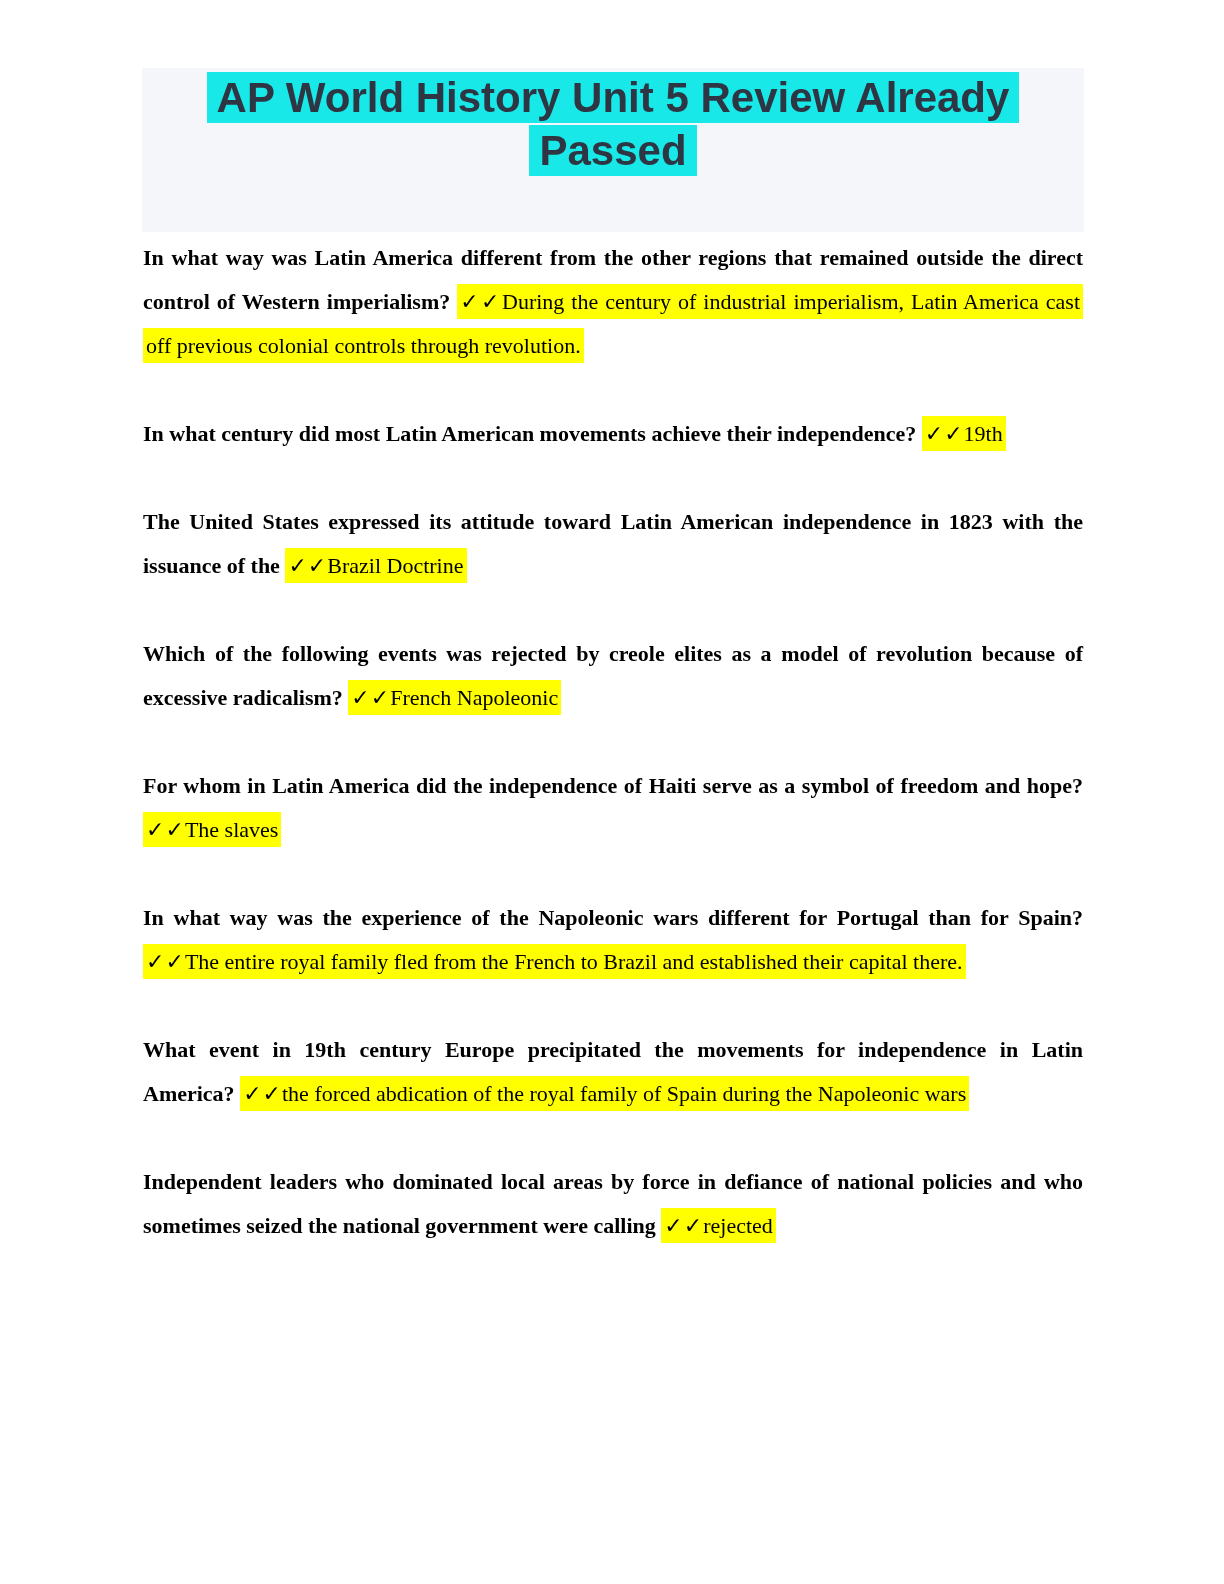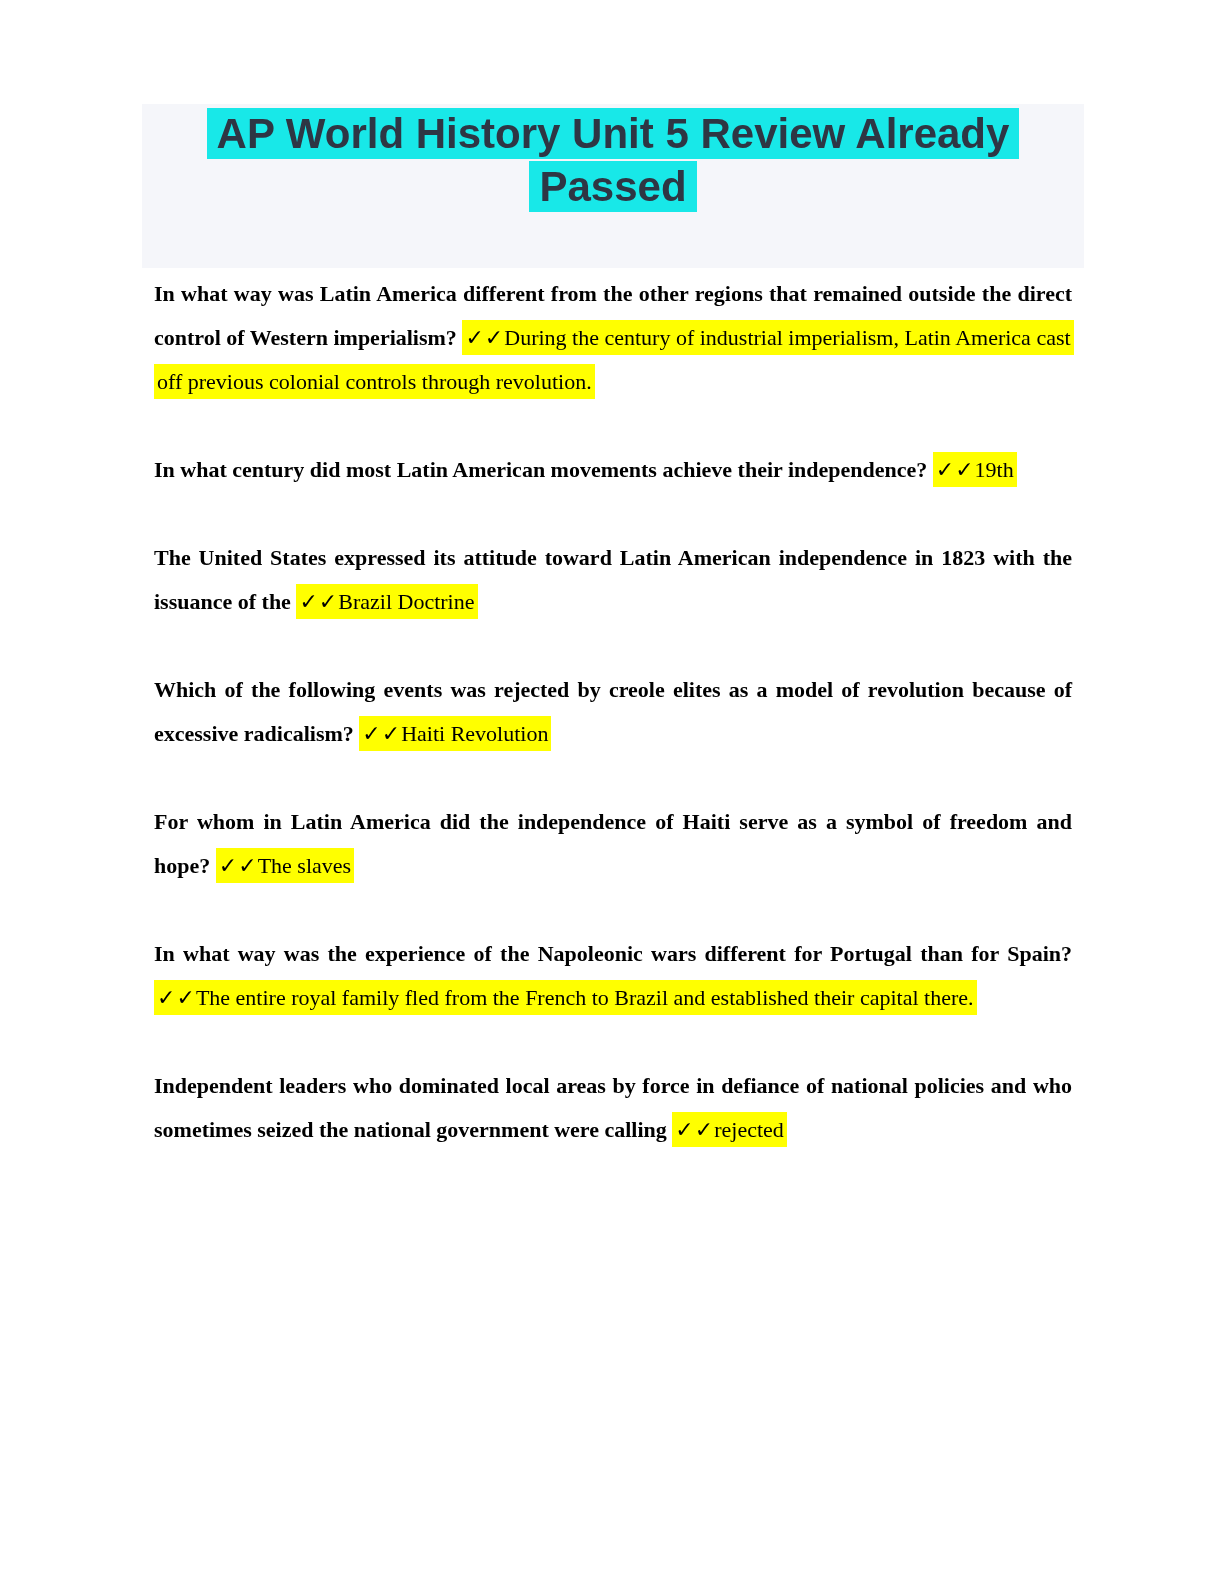--- a/index.html
+++ b/index.html
@@ -7,21 +7,21 @@
     padding: 0;
     background: #ffffff;
   }
   body {
     width: 1224px;
     height: 1584px;
     font-family: "Liberation Serif", serif;
     color: #000000;
   }
   .doc {
-    padding: 104px 140px 0 142px;
+    padding: 68px 140px 0 142px;
   }
   .title-block {
     background: var(--title-block-bg, #f5f6fa);
     padding: 3px 0 55px 0;
   }
   h1.page-title {
     margin: 0;
     text-align: center;
     font-family: "Liberation Sans", sans-serif;
     font-weight: bold;
@@ -36,21 +36,21 @@
     -webkit-box-decoration-break: clone;
     box-decoration-break: clone;
   }
   .qa-list {
     margin-top: 4px;
   }
   p.qa {
     font-size: 22px;
     line-height: 44px;
     text-align: justify;
-    margin: 44px 12px;
+    margin: 44px 1px;
   }
   p.qa:first-child {
     margin-top: 0;
   }
   .q {
     font-weight: bold;
   }
   mark.ans {
     background: var(--answer-highlight, #ffff00);
     color: #000000;
@@ -85,33 +85,37 @@
       <mark class="ans"><span class="checks">✓✓</span><span class="a">19th</span></mark>
     </p>
 
     <p class="qa">
       <span class="q">The United States expressed its attitude toward Latin American independence in 1823 with the issuance of the</span>
       <mark class="ans"><span class="checks">✓✓</span><span class="a">Brazil Doctrine</span></mark>
     </p>
 
     <p class="qa">
       <span class="q">Which of the following events was rejected by creole elites as a model of revolution because of excessive radicalism?</span>
-      <mark class="ans"><span class="checks">✓✓</span><span class="a">Haiti Revolution</span></mark>
+      <mark class="ans"><span class="checks">✓✓</span><span class="a">French Napoleonic</span></mark>
     </p>
 
     <p class="qa">
       <span class="q">For whom in Latin America did the independence of Haiti serve as a symbol of freedom and hope?</span>
       <mark class="ans"><span class="checks">✓✓</span><span class="a">The slaves</span></mark>
     </p>
 
     <p class="qa">
       <span class="q">In what way was the experience of the Napoleonic wars different for Portugal than for Spain?</span>
       <mark class="ans"><span class="checks">✓✓</span><span class="a">The entire royal family fled from the French to Brazil and established their capital there.</span></mark>
     </p>
 
+    <p class="qa">
+      <span class="q">What event in 19th century Europe precipitated the movements for independence in Latin America?</span>
+      <mark class="ans"><span class="checks">✓✓</span><span class="a">the forced abdication of the royal family of Spain during the Napoleonic wars</span></mark>
+    </p>
 
 
     <p class="qa">
       <span class="q">Independent leaders who dominated local areas by force in defiance of national policies and who sometimes seized the national government were calling</span>
       <mark class="ans"><span class="checks">✓✓</span><span class="a">rejected</span></mark>
     </p>
 
   </div>
 </div>
 

